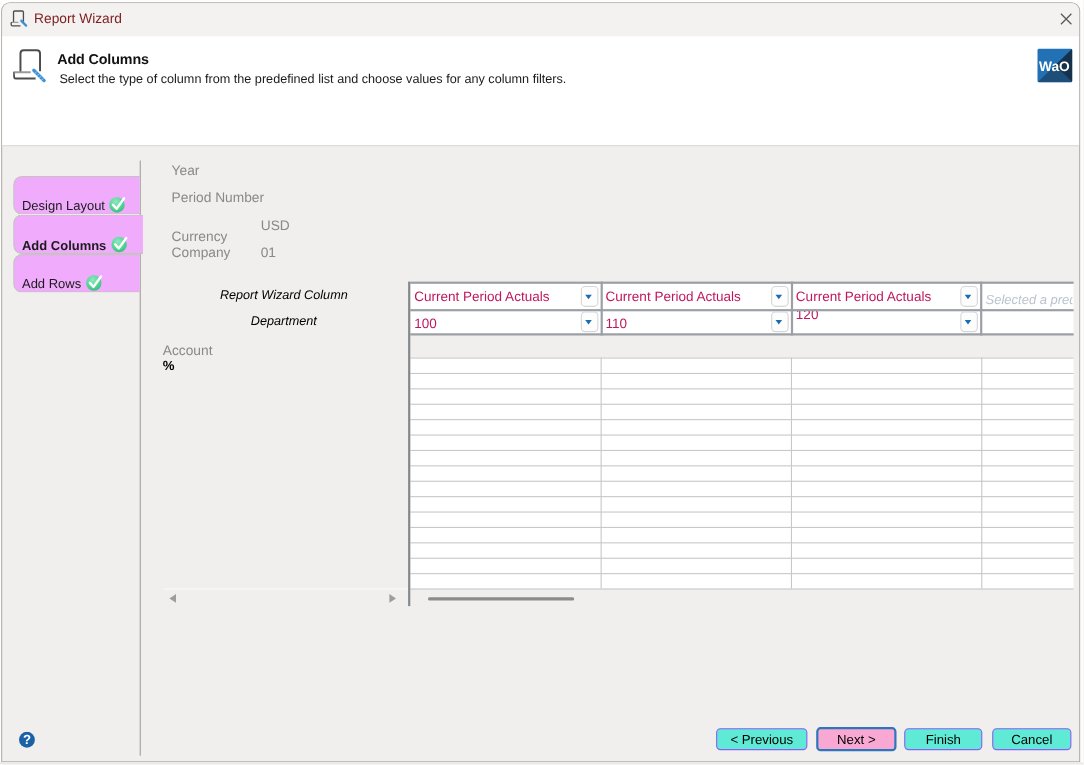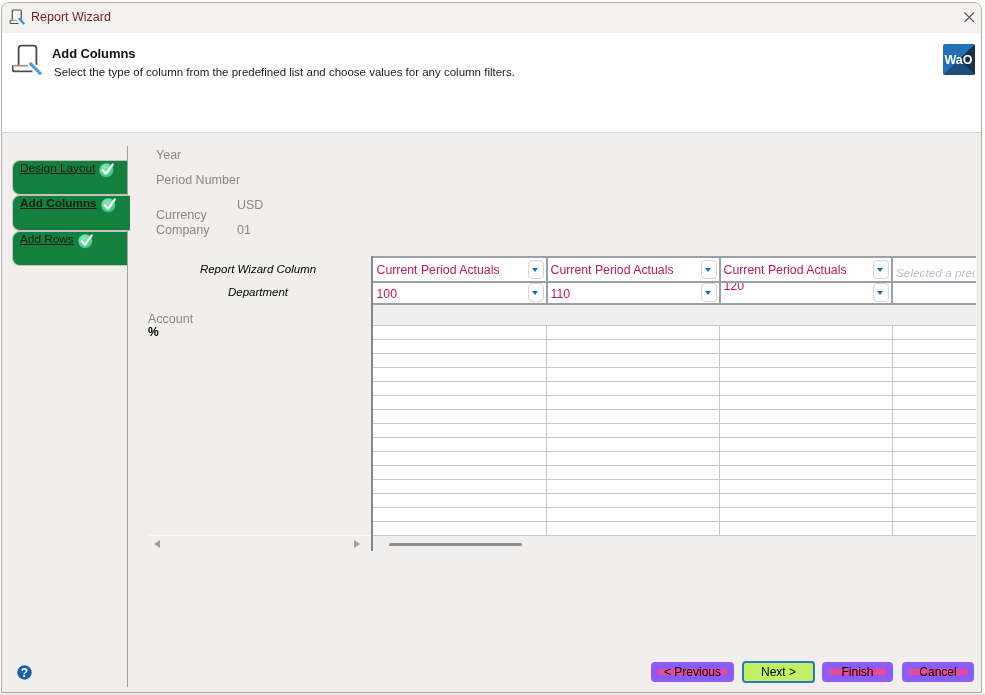--- a/index.html
+++ b/index.html
@@ -1,27 +1,27 @@
 <!DOCTYPE html>
 <html><head>
 <meta charset="utf-8">
 <style>
   html,body{margin:0;padding:0;}
   body{width:985px;height:695px;position:relative;overflow:hidden;
        font-family:"Liberation Sans",sans-serif;background:#fdfdfc;}
   .abs{position:absolute;}
   .lbl{position:absolute;font-size:12.5px;color:#8b8886;}
   .rlbl{position:absolute;font-size:11.5px;color:#000;text-align:center;font-style:italic;}
-  .btn{position:absolute;height:20px;background:#ec4899;border:7px solid #8b5cf6;
+  .btn{position:absolute;height:20px;background:#5eead4;border:1px solid #8b5cf6;
        border-radius:4px;box-sizing:border-box;font-size:12px;color:#000;
        display:flex;align-items:center;justify-content:center;}
-  .tab{position:absolute;left:12px;width:115px;background:#15803d;
+  .tab{position:absolute;left:12px;width:115px;background:#f0abfc;
        border:1px solid #c4c1be;border-right:none;border-radius:8px 0 0 8px;
-       display:flex;align-items:flex-start;padding-left:7px;box-sizing:border-box;
-       font-size:11.8px;color:#1b1b1b;z-index:3;text-decoration:underline;}
+       display:flex;align-items:flex-end;padding-left:7px;box-sizing:border-box;
+       font-size:11.8px;color:#1b1b1b;z-index:3;}
   .dbtn{position:absolute;width:16px;height:19px;background:#fdfdfd;border:1px solid #d6d6d6;
         border-radius:4px;box-sizing:border-box;z-index:6;}
   .dbtn:after{content:"";position:absolute;left:3.4px;top:6.8px;width:0;height:0;
         border-left:3.9px solid transparent;border-right:3.9px solid transparent;
         border-top:4.7px solid #1e6cb0;}
   .ctext{position:absolute;font-size:12.3px;color:#be185d;white-space:nowrap;z-index:5;}
 </style>
 </head>
 <body>
 
@@ -140,20 +140,20 @@
 <div class="abs" style="left:373.0px;top:520.5px;width:602.5px;height:1px;background:#c8c8c8;"></div>
 <div class="abs" style="left:373.0px;top:534.5px;width:602.5px;height:1px;background:#c8c8c8;"></div>
 <div class="abs" style="left:546.0px;top:325.0px;width:1px;height:210.0px;background:#c8c8c8;"></div>
 <div class="abs" style="left:719.0px;top:325.0px;width:1px;height:210.0px;background:#c8c8c8;"></div>
 <div class="abs" style="left:891.5px;top:325.0px;width:1px;height:210.0px;background:#c8c8c8;"></div>
 <div class="abs" style="left:389px;top:543px;width:133px;height:2.5px;background:#8c8c8c;border-radius:2px;"></div>
 <div class="abs" style="left:149px;top:535px;width:223px;height:1px;background:#fafaf9;"></div>
 <div class="abs" style="left:154px;top:539.5px;width:0;height:0;border-top:4.4px solid transparent;border-bottom:4.4px solid transparent;border-right:6px solid #9d9d9d;"></div>
 <div class="abs" style="left:353.5px;top:539.5px;width:0;height:0;border-top:4.4px solid transparent;border-bottom:4.4px solid transparent;border-left:6px solid #9d9d9d;"></div>
 <div class="btn" style="left:651px;top:662px;width:83px;">&lt; Previous</div>
-<div class="btn" style="left:742px;top:661px;width:73px;height:22px;border:2px solid #2d76bc;background:#bef264;">Next &gt;</div>
+<div class="btn" style="left:742px;top:661px;width:73px;height:22px;border:2px solid #2d76bc;background:#f9a8d4;">Next &gt;</div>
 <div class="btn" style="left:822px;top:662px;width:71px;">Finish</div>
 <div class="btn" style="left:902px;top:662px;width:72px;">Cancel</div>
 <svg class="abs" style="left:17px;top:664.5px" width="15" height="15" viewBox="0 0 15 15">
   <circle cx="7.5" cy="7.5" r="7.2" fill="#1a62a5"></circle>
   <text x="7.5" y="11.8" font-size="12" font-weight="bold" fill="#fff" text-anchor="middle" font-family="Liberation Sans,sans-serif">?</text>
 </svg>
 <div class="abs" style="left:0px;top:693px;width:985px;height:2px;background:#eceae8;"></div>
 
 </body></html>

